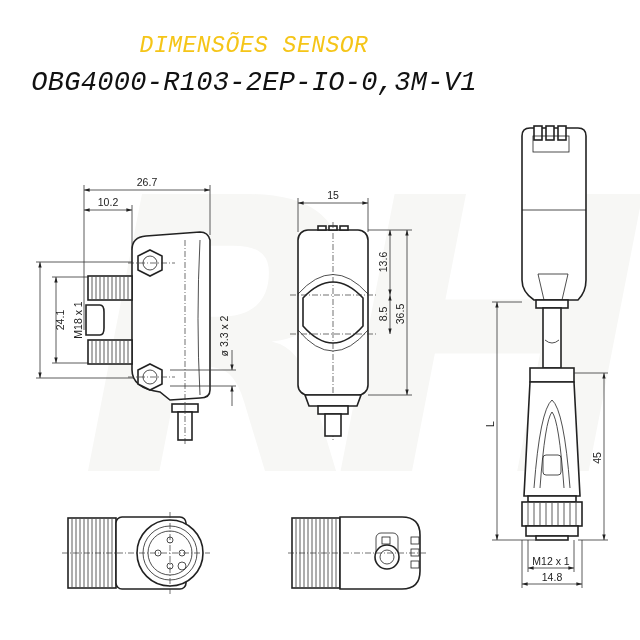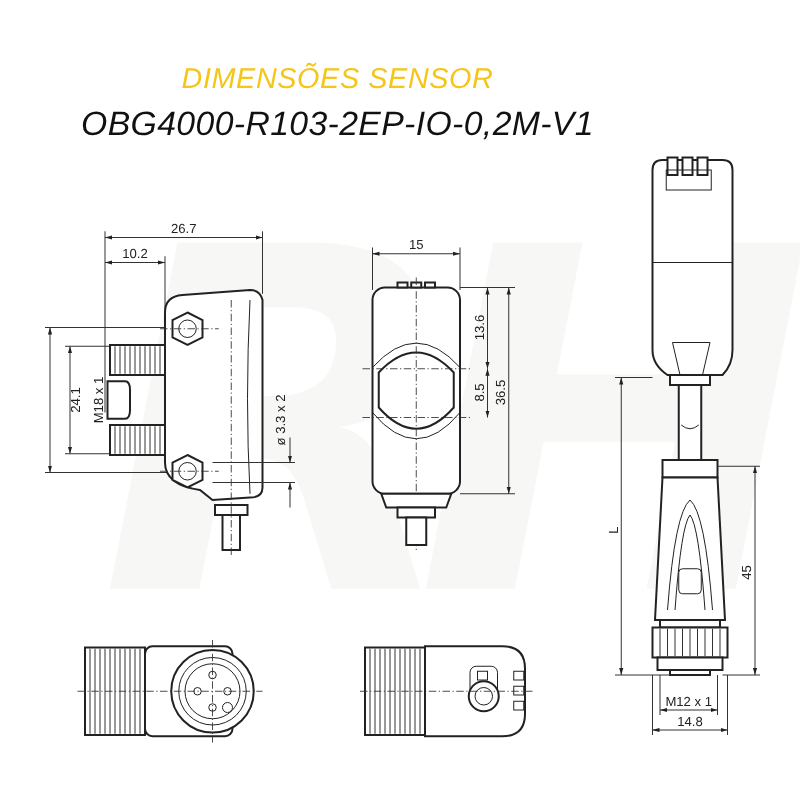--- a/index.html
+++ b/index.html
@@ -1,38 +1,38 @@
 <!DOCTYPE html>
 <html><head>
 <meta charset="utf-8">
 <style>
   html, body { margin: 0; padding: 0; background: #ffffff; }
   body { width: 640px; height: 640px; position: relative; overflow: hidden; font-family: "DejaVu Sans", sans-serif; }
   .title {
     position: absolute; left: 0; width: 508px; text-align: center;
-    font-family: Liberation Sans, sans-serif; font-style: italic; font-weight: 500; margin: 16px;
+    font-family: Liberation Mono, monospace; font-style: italic; font-weight: 500; margin: 0;
   }
   .title-main { top: 33px; font-size: 23px; color: #f5c518; letter-spacing: 0.5px; }
   .title-sub  { top: 68px; font-size: 27px; color: #111111; letter-spacing: 0.3px; }
   svg.drawing { position: absolute; left: 0; top: 0; }
   svg .ln { stroke: #222; stroke-width: 1.6; fill: #fff; }
   svg .thin { stroke: #222; stroke-width: 0.8; fill: none; }
   svg .dim { stroke: #333; stroke-width: 0.8; fill: none; }
   svg .center { stroke: #333; stroke-width: 0.7; fill: none; stroke-dasharray: 6 2 1 2; }
   svg .thread { stroke: #333; stroke-width: 0.8; }
   svg text.dimtxt { font-family: "Liberation Sans", sans-serif; font-size: 10.5px; fill: #222; }
   .watermark { position: absolute; left: 80px; top: 150px; font-family: "DejaVu Sans", sans-serif; font-weight: bold; font-style: italic; font-size: 380px; color: #f7f7f5; line-height: 1; letter-spacing: -40px; }
 </style>
 </head>
 <body>
 
 <div class="watermark">RH</div>
 
 <h1 class="title title-main">DIMENSÕES SENSOR</h1>
-<h2 class="title title-sub">OBG4000-R103-2EP-IO-0,2M-V1</h2>
+<h2 class="title title-sub">OBG4000-R103-2EP-IO-0,3M-V1</h2>
 
 <svg class="drawing" width="640" height="640" viewBox="0 0 640 640">
   <defs>
     <marker id="arr" viewBox="0 0 10 10" refX="10" refY="5" markerWidth="7" markerHeight="7" orient="auto-start-reverse">
       <path d="M0,2 L10,5 L0,8 z" fill="#222"></path>
     </marker>
   </defs>
 
   <g>
 

